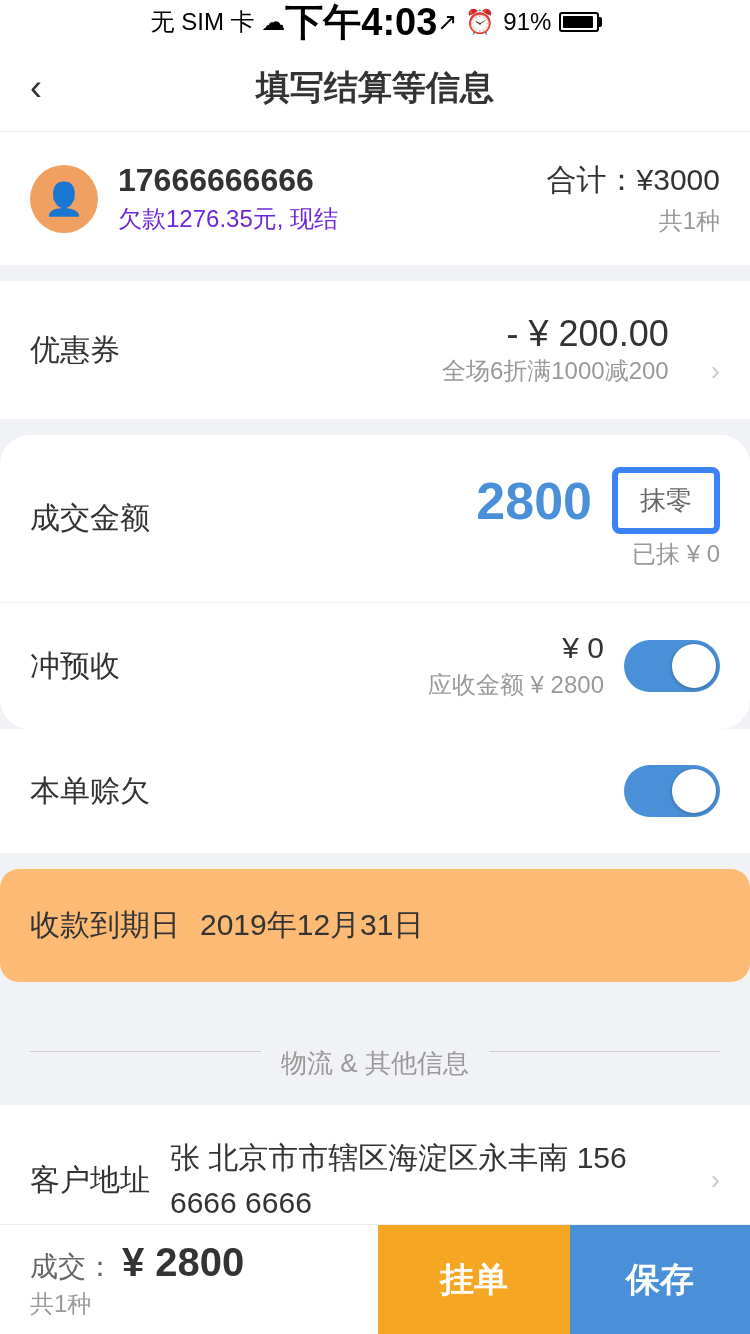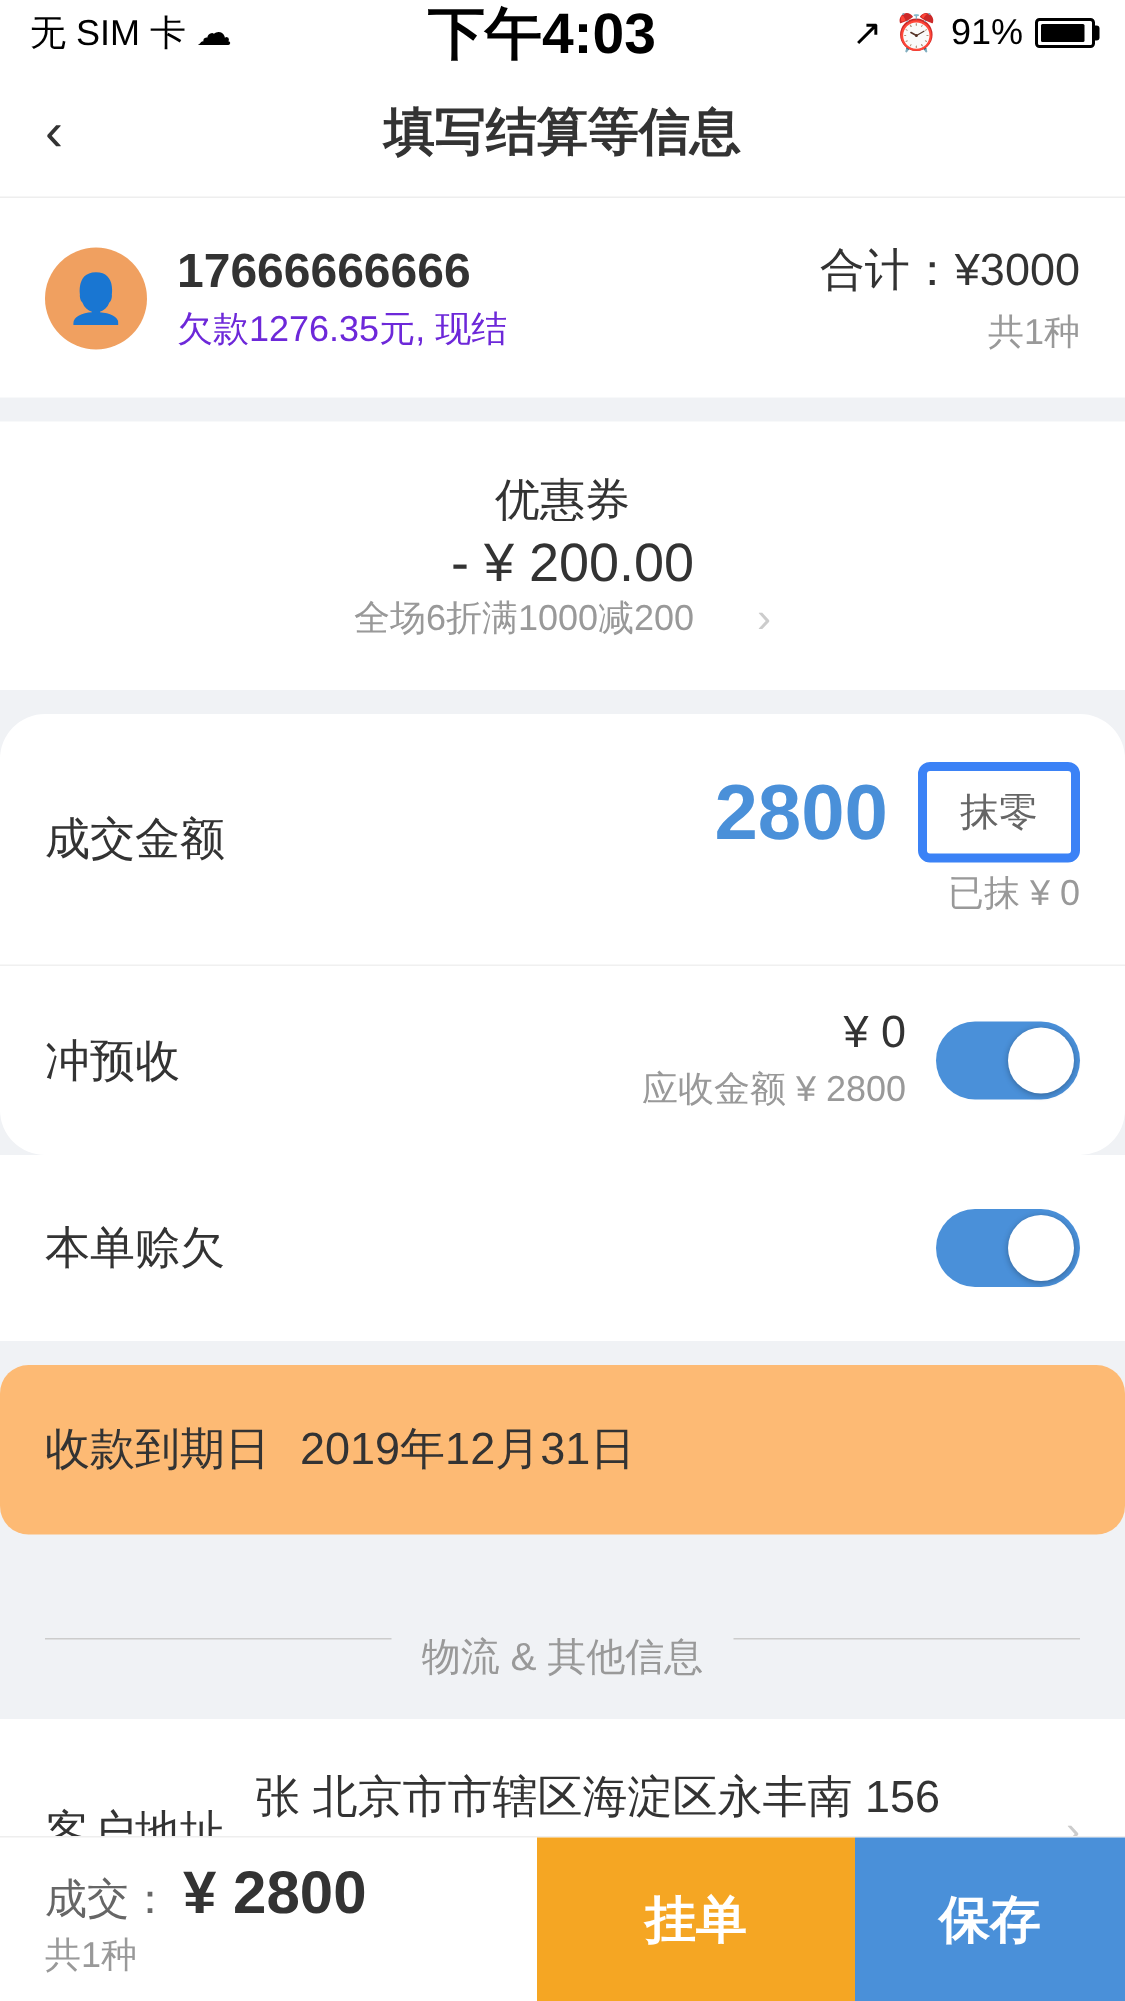--- a/index.html
+++ b/index.html
@@ -14,21 +14,21 @@
       position: relative;
     }
 
     
     .status-bar {
       width: 750px;
       height: 44px;
       background: #fff;
       display: flex;
       align-items: center;
-      justify-content: space-between;
+      justify-content: center;
       padding: 16px 20px;
       font-size: 24px;
       color: #000;
     }
     .status-left { display: flex; align-items: center; gap: 10px; }
     .status-center { font-size: 38px; font-weight: 700; }
     .status-right { display: flex; align-items: center; gap: 8px; font-size: 24px; }
     .battery-icon {
       width: 40px; height: 20px; border: 2px solid #000; border-radius: 3px; position: relative; display: inline-flex; align-items: center; padding: 2px;
     }
@@ -88,21 +88,20 @@
 
     
     .row-item {
       display: flex;
       align-items: center;
       justify-content: space-between;
       padding: 32px 30px;
       background: #fff;
       border-bottom: 1px solid #f0f0f0;
       min-height: 88px;
-      flex-direction: column;
     }
     .row-item:last-child { border-bottom: none; }
     .row-label { font-size: 30px; color: #333; }
     .row-value-wrap { display: flex; align-items: flex-end; gap: 32px; }
     .row-right-wrap { text-align: right; }
     .discount-amount { font-size: 36px; color: #333; font-weight: 500; }
     .discount-sub { font-size: 24px; color: #999; }
     .chevron { font-size: 28px; color: #ccc; margin-left: 10px; }
 
     
@@ -221,21 +220,21 @@
       border-top: 1px solid #eee;
     }
     .bottom-info {
       flex: 1;
       padding: 0 30px;
     }
     .bottom-deal { font-size: 28px; color: #666; }
     .bottom-amount { font-size: 40px; font-weight: 600; color: #333; }
     .bottom-count { font-size: 24px; color: #999; margin-top: 2px; }
     .btn-hang {
-      width: 212px; height: 110px;
+      width: 192px; height: 110px;
       background: #f5a623;
       display: flex; align-items: center; justify-content: center;
       font-size: 34px; color: #fff; font-weight: 600; cursor: pointer;
     }
     .btn-save {
       width: 180px; height: 110px;
       background: #4a90d9;
       display: flex; align-items: center; justify-content: center;
       font-size: 34px; color: #fff; font-weight: 600; cursor: pointer;
     }

